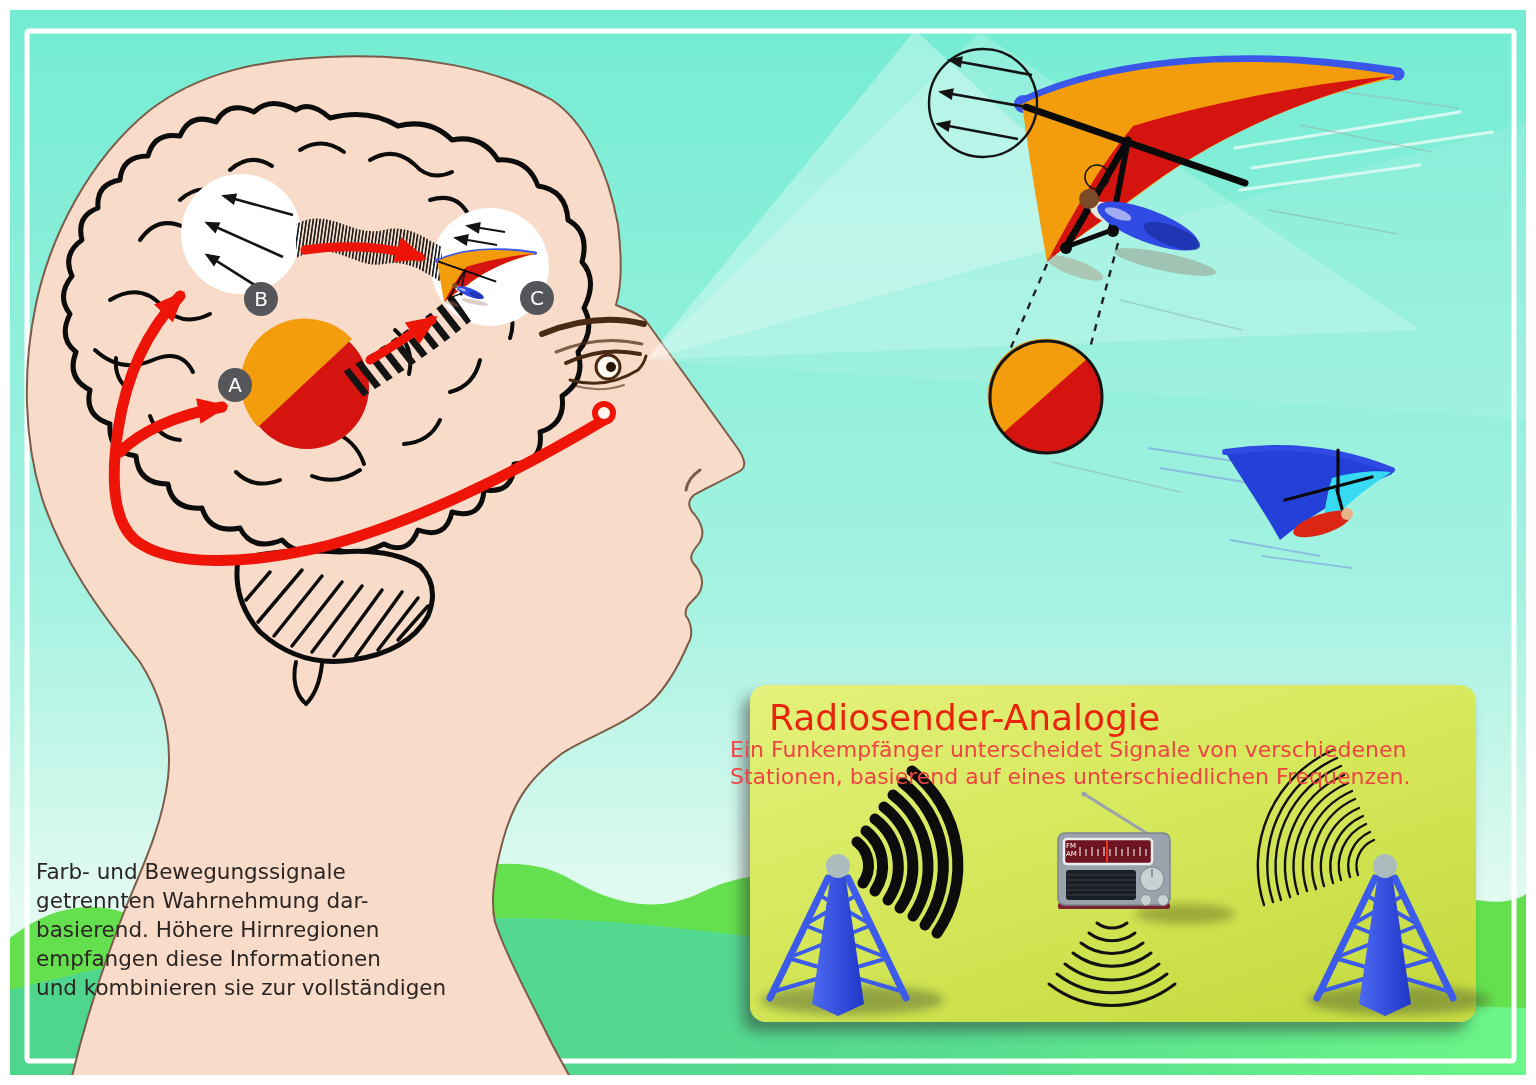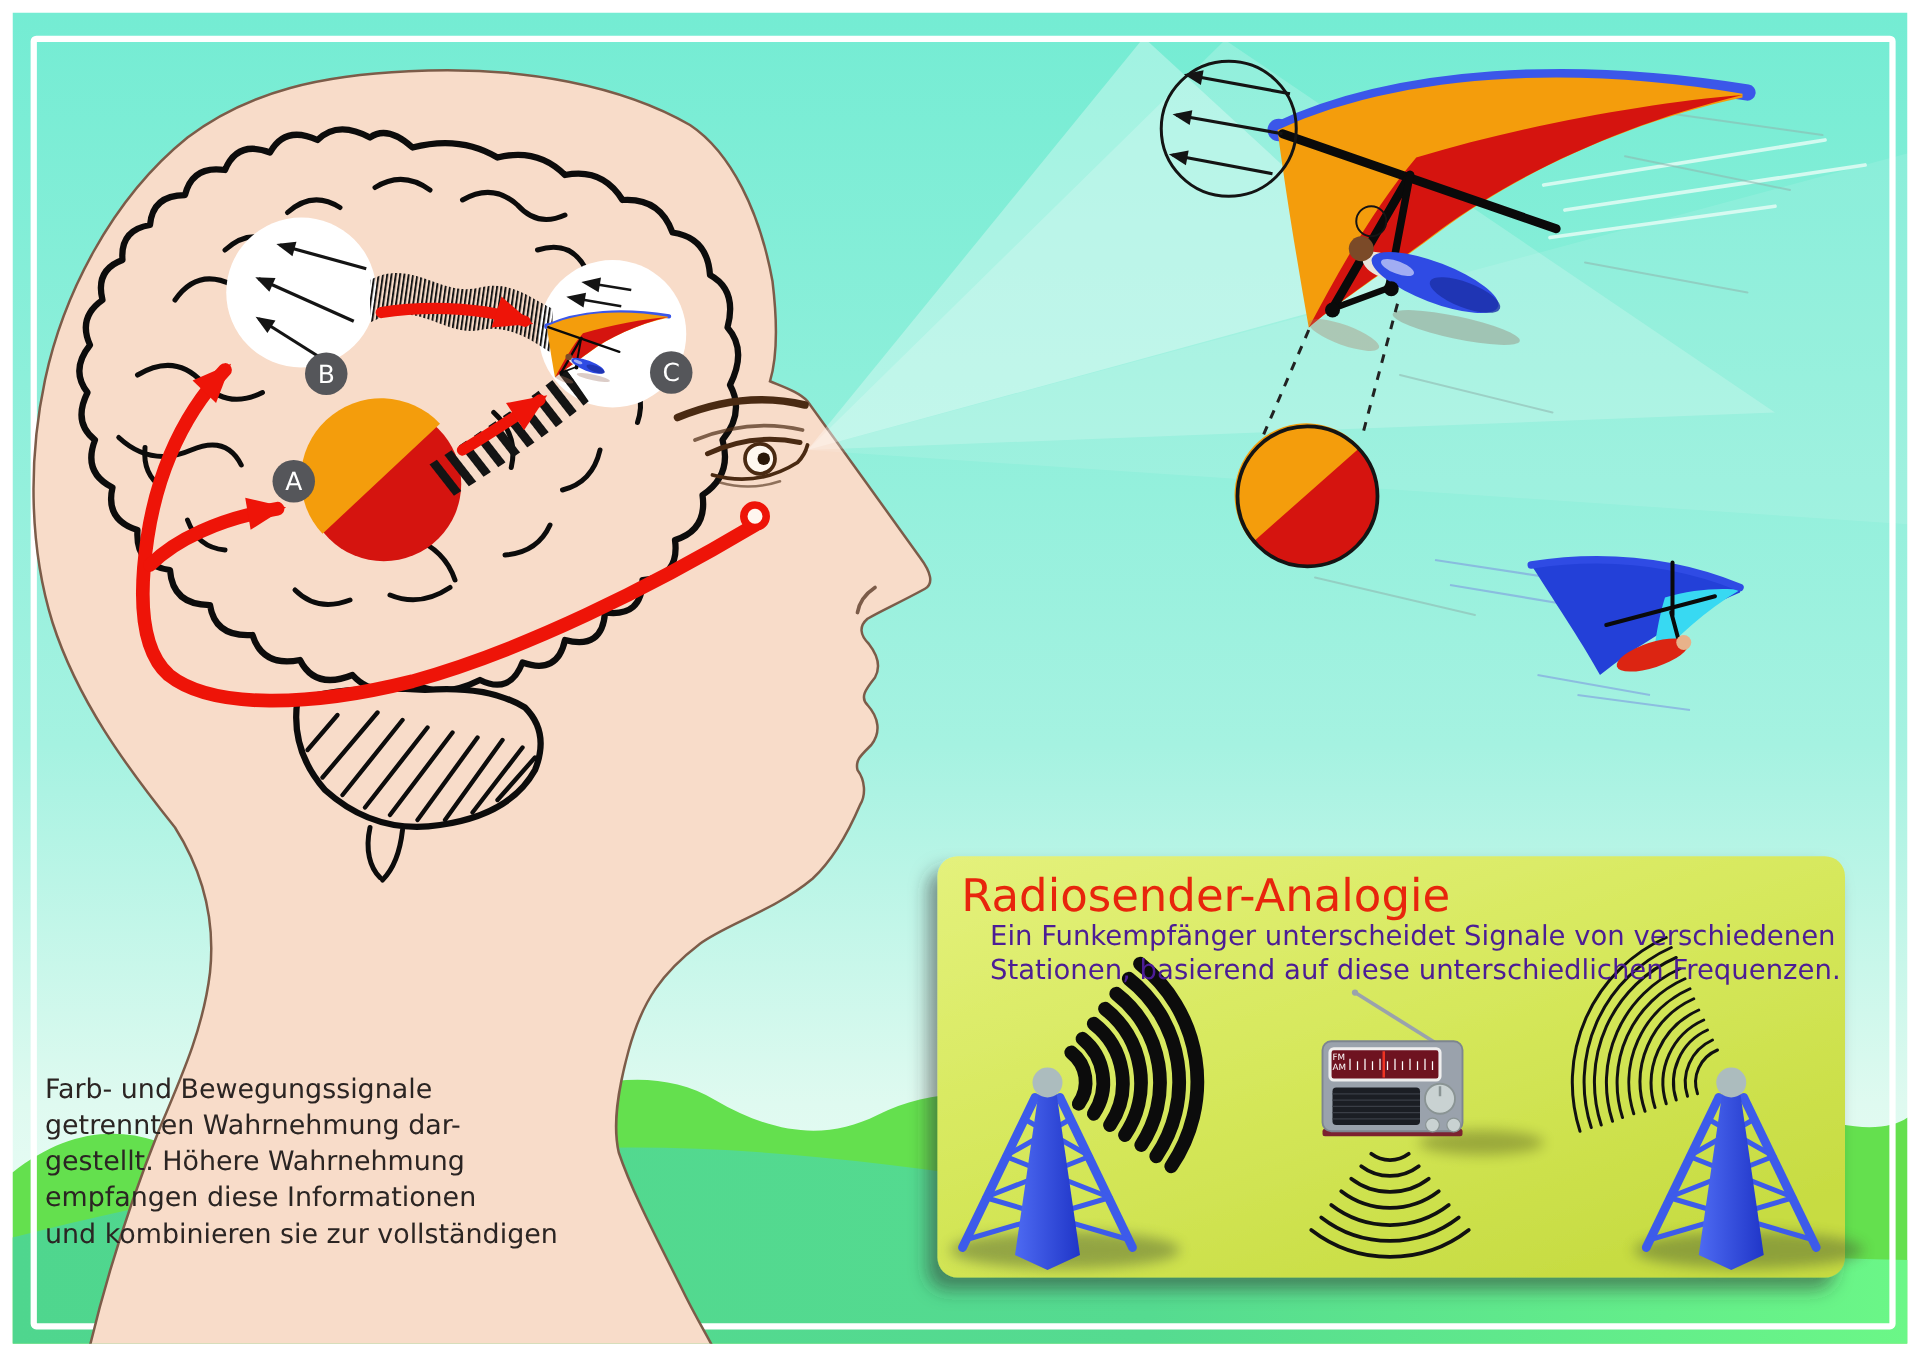--- a/index.html
+++ b/index.html
@@ -2,21 +2,21 @@
 <html><head>
 <meta charset="utf-8">
 <style>
   html,body{margin:0;padding:0;background:#ffffff;}
   #stage{position:relative;width:1536px;height:1085px;background:#ffffff;overflow:hidden;
          font-family:"DejaVu Sans","Liberation Sans",sans-serif;}
   #art{position:absolute;left:0;top:0;}
   .txt{position:absolute;color:#262220;white-space:nowrap;}
   .caption{left:36px;top:857px;width:556px;font-size:21.5px;line-height:29px;color:#2b2523;}
   .box-title{left:769px;top:697px;font-size:36px;color:#e8250c;}
-  .box-body{left:792px;font-size:22px;color:#4c1d95;}
+  .box-body{left:730px;font-size:22px;color:#ef4444;}
   .bl1{top:737px;} .bl2{top:764px;}
   .blabel{position:absolute;width:34px;height:34px;border-radius:50%;background:#55565a;color:#fff;
           text-align:center;line-height:34px;font-size:20px;}
 </style>
 </head>
 <body>
 
 <div id="stage">
 
 <svg id="art" width="1536" height="1085" viewBox="0 0 1536 1085">
@@ -368,23 +368,23 @@
     </g>
   </g>
 </svg>
 
 <div class="blabel" style="left:218px;top:368px;">A</div>
 <div class="blabel" style="left:244px;top:282px;">B</div>
 <div class="blabel" style="left:520px;top:281px;">C</div>
 
 <div class="txt box-title">Radiosender-Analogie</div>
 <div class="txt box-body bl1">Ein Funkempfänger unterscheidet Signale von verschiedenen</div>
-<div class="txt box-body bl2">Stationen, basierend auf diese unterschiedlichen Frequenzen.</div>
+<div class="txt box-body bl2">Stationen, basierend auf eines unterschiedlichen Frequenzen.</div>
 
 <div class="txt caption">
   <div>Farb- und Bewegungssignale</div>
   <div>getrennten Wahrnehmung dar-</div>
-  <div>gestellt. Höhere Wahrnehmung</div>
+  <div>basierend. Höhere Hirnregionen</div>
   <div>empfangen diese Informationen</div>
   <div>und kombinieren sie zur vollständigen</div>
 </div>
 
 </div>
 
 </body></html>

